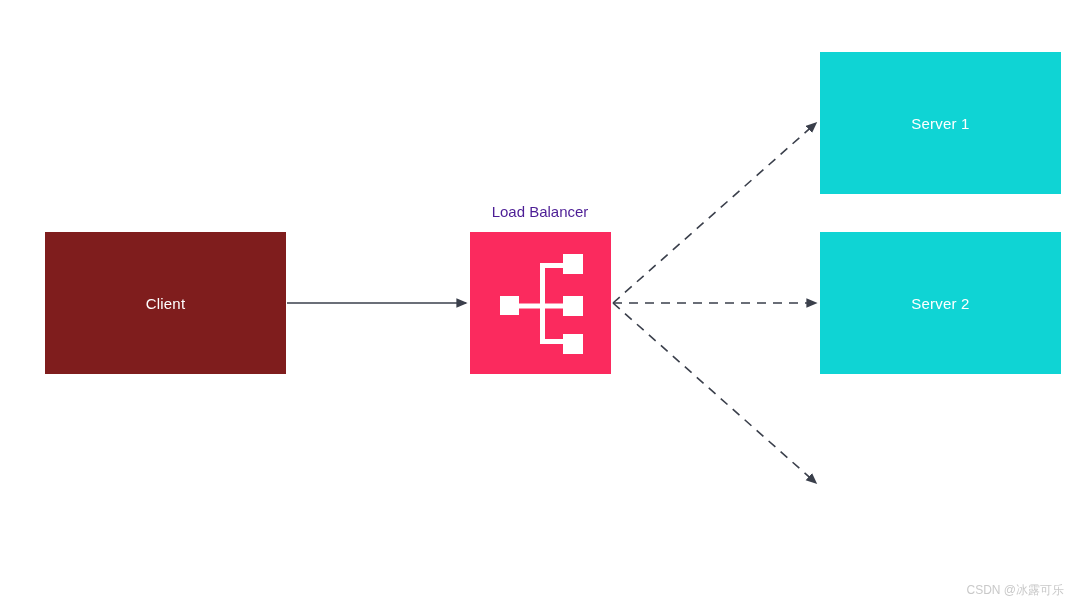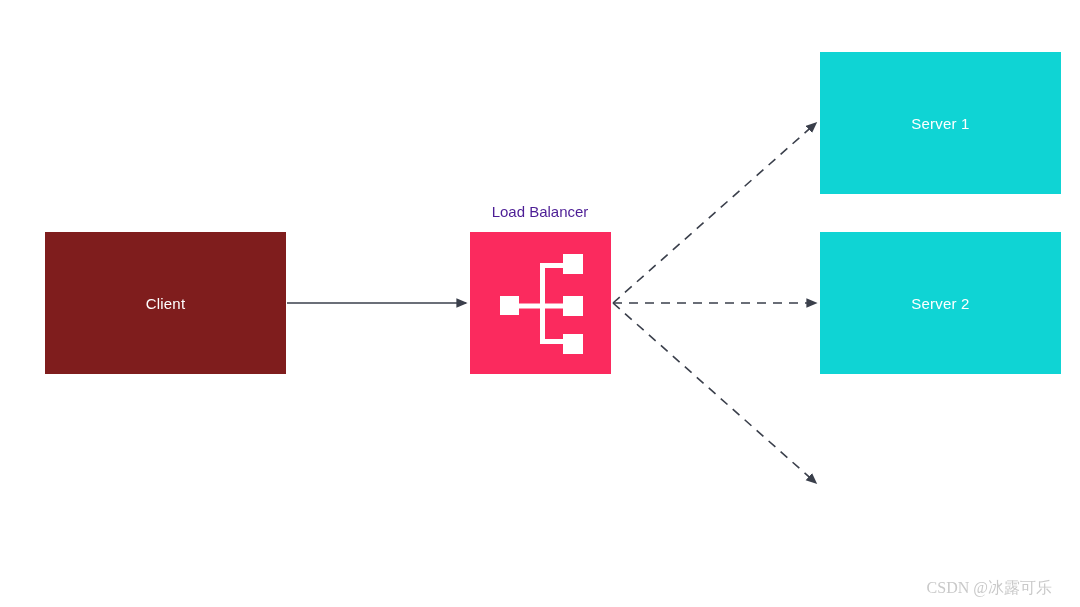--- a/index.html
+++ b/index.html
@@ -74,27 +74,26 @@
   }
   #lb-icon {
     position: absolute;
     left: 0;
     top: 0;
     width: 141px;
     height: 142px;
   }
   #watermark {
     position: absolute;
-    right: 28px;
+    right: 16px;
     bottom: 8px;
-    font-size: 16px;
+    font-size: 12px;
     color: #c9c9c9;
     user-select: none;
     white-space: nowrap;
-    font-family: Liberation Serif, serif;
   }
 </style>
 </head>
 <body>
 
 <div id="canvas">
 
   <svg id="edges" viewBox="0 0 1080 607" xmlns="http://www.w3.org/2000/svg">
     <defs>
       <marker id="arrow-solid" markerWidth="7" markerHeight="7" refX="6" refY="3" orient="auto" markerUnits="strokeWidth">

